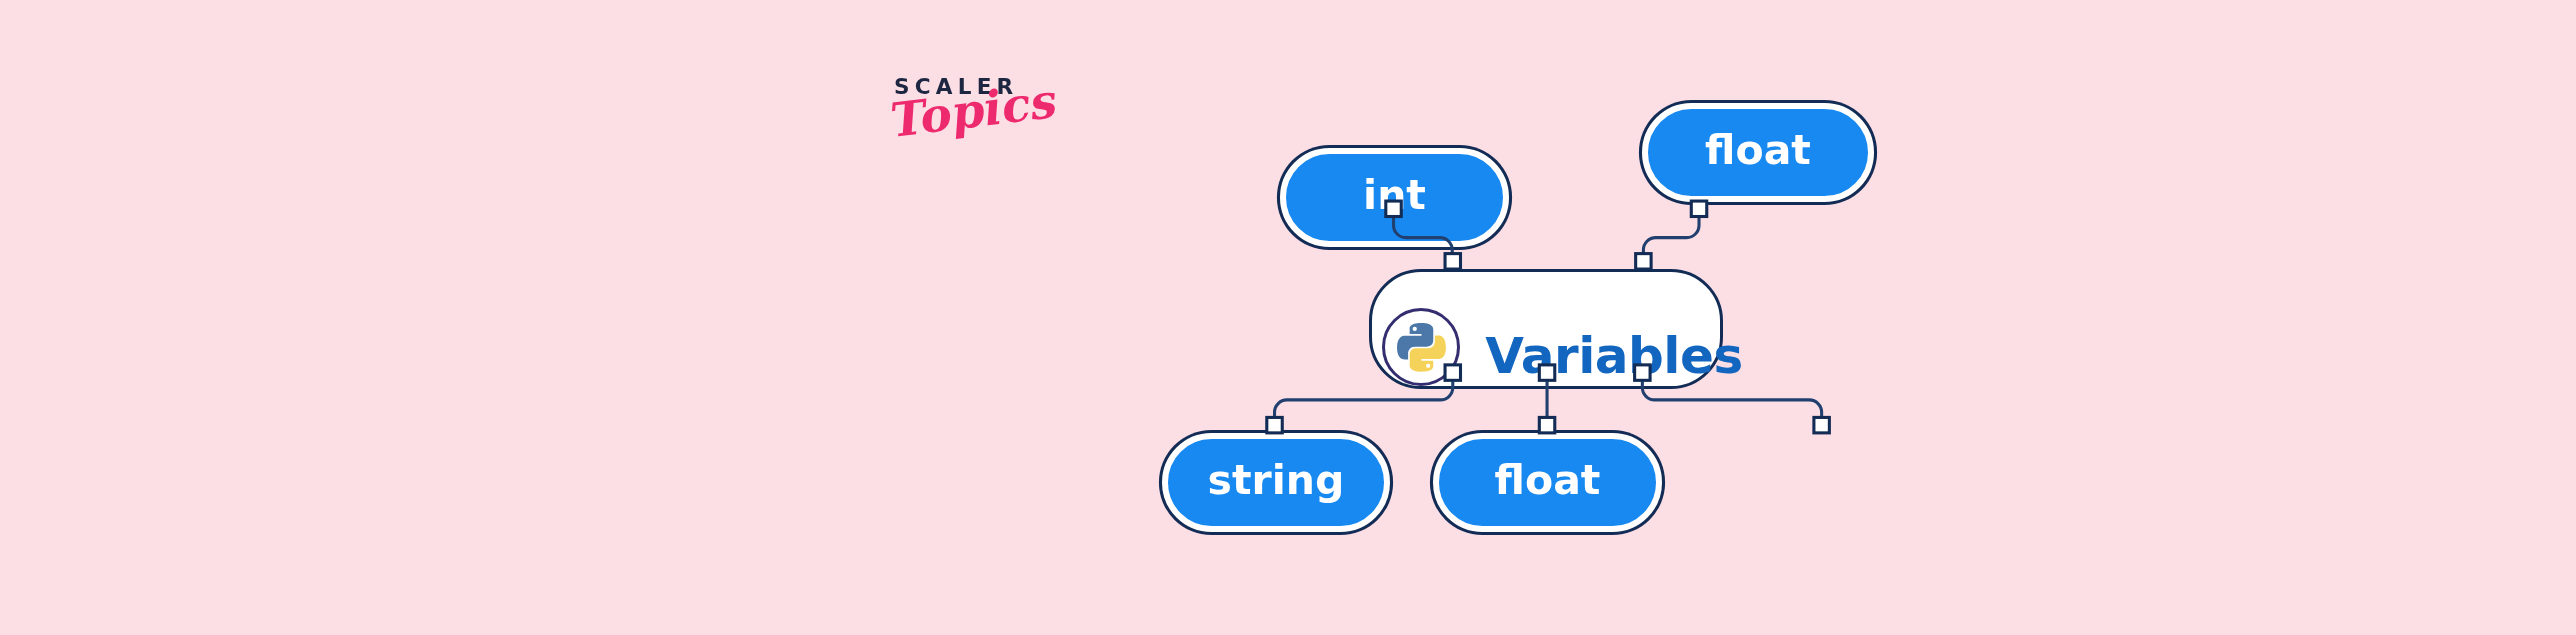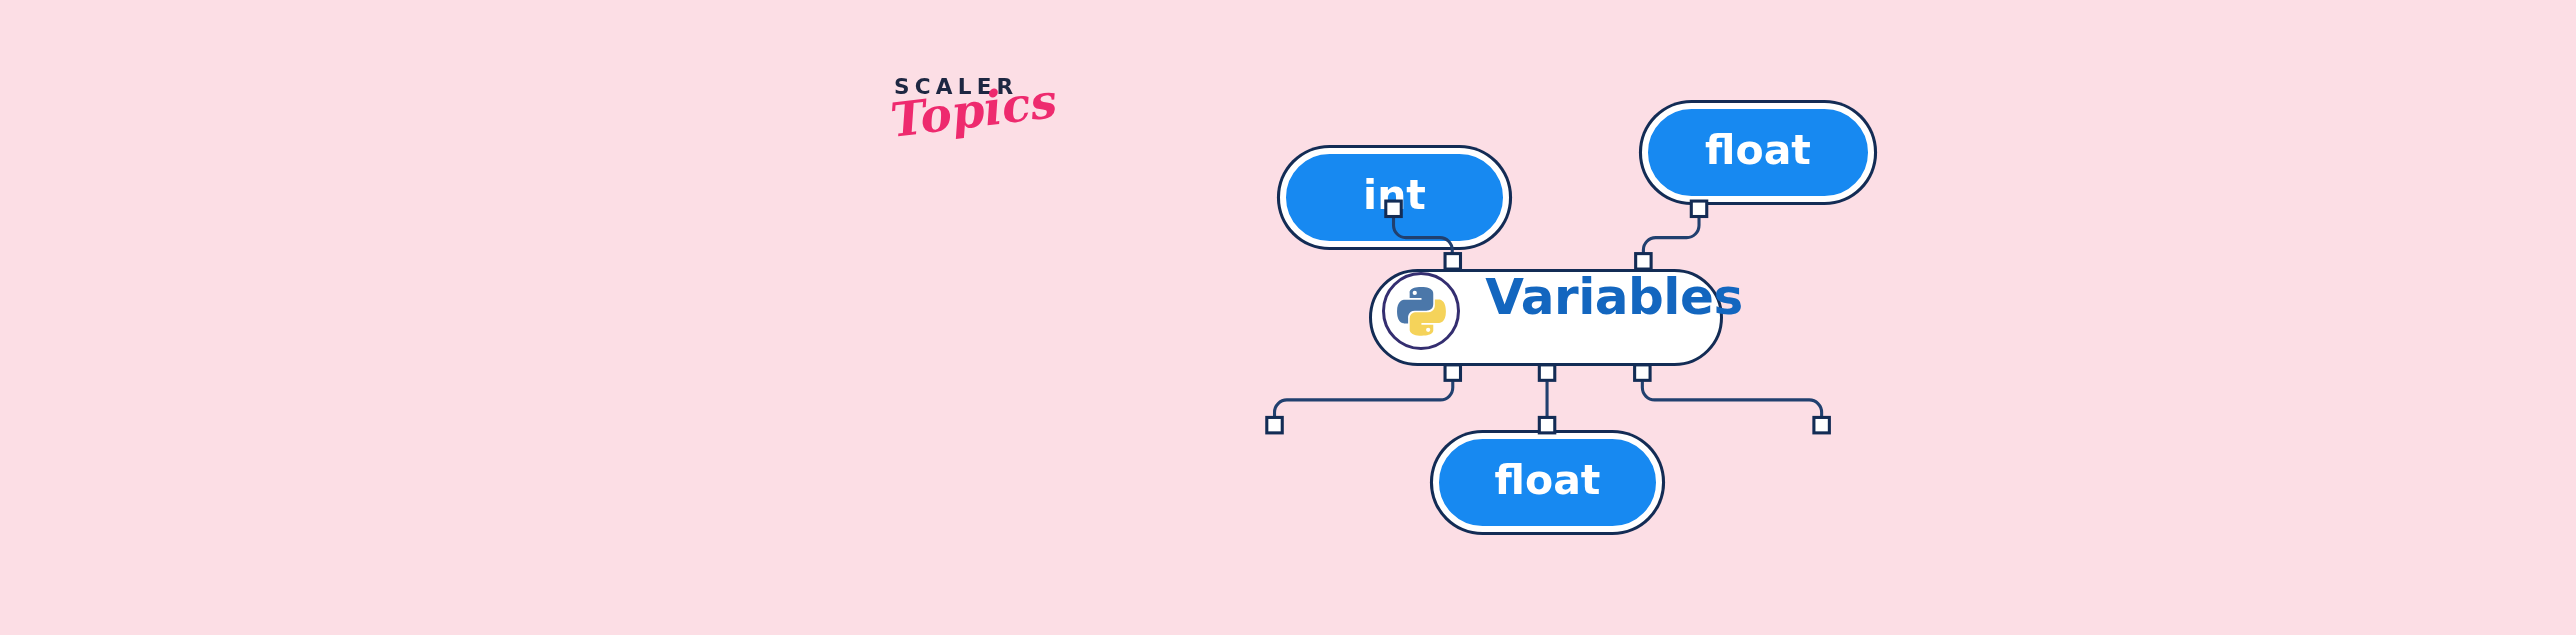--- a/index.html
+++ b/index.html
@@ -50,25 +50,25 @@
     font-weight: bold;
     font-size: 41px;
     line-height: 1;
     padding-bottom: 3.1px;
   }
 
   
   .center-pill {
     position: absolute;
     box-sizing: border-box;
-    left: 1369px; top: 269px; width: 354px; height: 97px;
+    left: 1369px; top: 269px; width: 354px; height: 120px;
     background: #FFFFFF;
     border: 3.1px solid #132C55;
     border-radius: 52px;
-    display: flex; align-items: flex-start;
+    display: flex; align-items: flex-end;
     padding-left: 10.3px;
   }
   .python-circle {
     box-sizing: border-box;
     width: 78px; height: 78px;
     border: 3.1px solid #342E70;
     border-radius: 50%;
     background: #FFFFFF;
     display: flex; align-items: center; justify-content: center;
     flex: 0 0 auto;
@@ -107,20 +107,23 @@
   <div class="center-pill">
     <div class="python-circle">
       <svg width="49" height="49" viewBox="0 0 256 255">
         <path fill="#4B77A9" d="M126.916.072c-64.832 0-60.784 28.115-60.784 28.115l.072 29.128h61.868v8.745H41.631S.145 61.355.145 126.77c0 65.417 36.21 63.097 36.21 63.097h21.61v-30.356s-1.165-36.21 35.632-36.21h61.362s34.475.557 34.475-33.319V33.97S194.67.072 126.916.072zM92.802 19.66a11.12 11.12 0 0 1 11.13 11.13 11.12 11.12 0 0 1-11.13 11.13 11.12 11.12 0 0 1-11.13-11.13 11.12 11.12 0 0 1 11.13-11.13z"></path>
         <path fill="#F5D35A" d="M128.757 254.126c64.832 0 60.784-28.115 60.784-28.115l-.072-29.127H127.6v-8.745h86.441s41.486 4.705 41.486-60.712c0-65.416-36.21-63.096-36.21-63.096h-21.61v30.355s1.165 36.21-35.632 36.21h-61.362s-34.475-.557-34.475 33.32v56.013s-5.235 33.897 62.518 33.897zm34.114-19.586a11.12 11.12 0 0 1-11.13-11.131 11.12 11.12 0 0 1 11.13-11.13 11.12 11.12 0 0 1 11.13 11.13 11.12 11.12 0 0 1-11.13 11.13z"></path>
       </svg>
     </div>
     <span class="center-label">Variables</span>
   </div>
 
+  <div class="type-pill" style="left:1162px; top:433px; width:228px;">
+    <span class="label">string</span>
+  </div>
   <div class="type-pill" style="left:1433px; top:433px;">
     <span class="label">float</span>
   </div>
 
   <svg class="connector-layer" viewBox="0 0 6000 1234">
     <path d="M2705,420 V437 A24,24 0 0 0 2729,461 H2795 A24,24 0 0 1 2819,485 V494"></path>
     <path d="M3298,420 V437 A24,24 0 0 1 3274,461 H3214 A24,24 0 0 0 3190,485 V494"></path>
     <path d="M2820,740 V752 A24,24 0 0 1 2796,776 H2498 A24,24 0 0 0 2474,800 V812"></path>
     <path d="M3003,740 V812"></path>
     <path d="M3188,740 V752 A24,24 0 0 0 3212,776 H3512 A24,24 0 0 1 3536,800 V812"></path>

